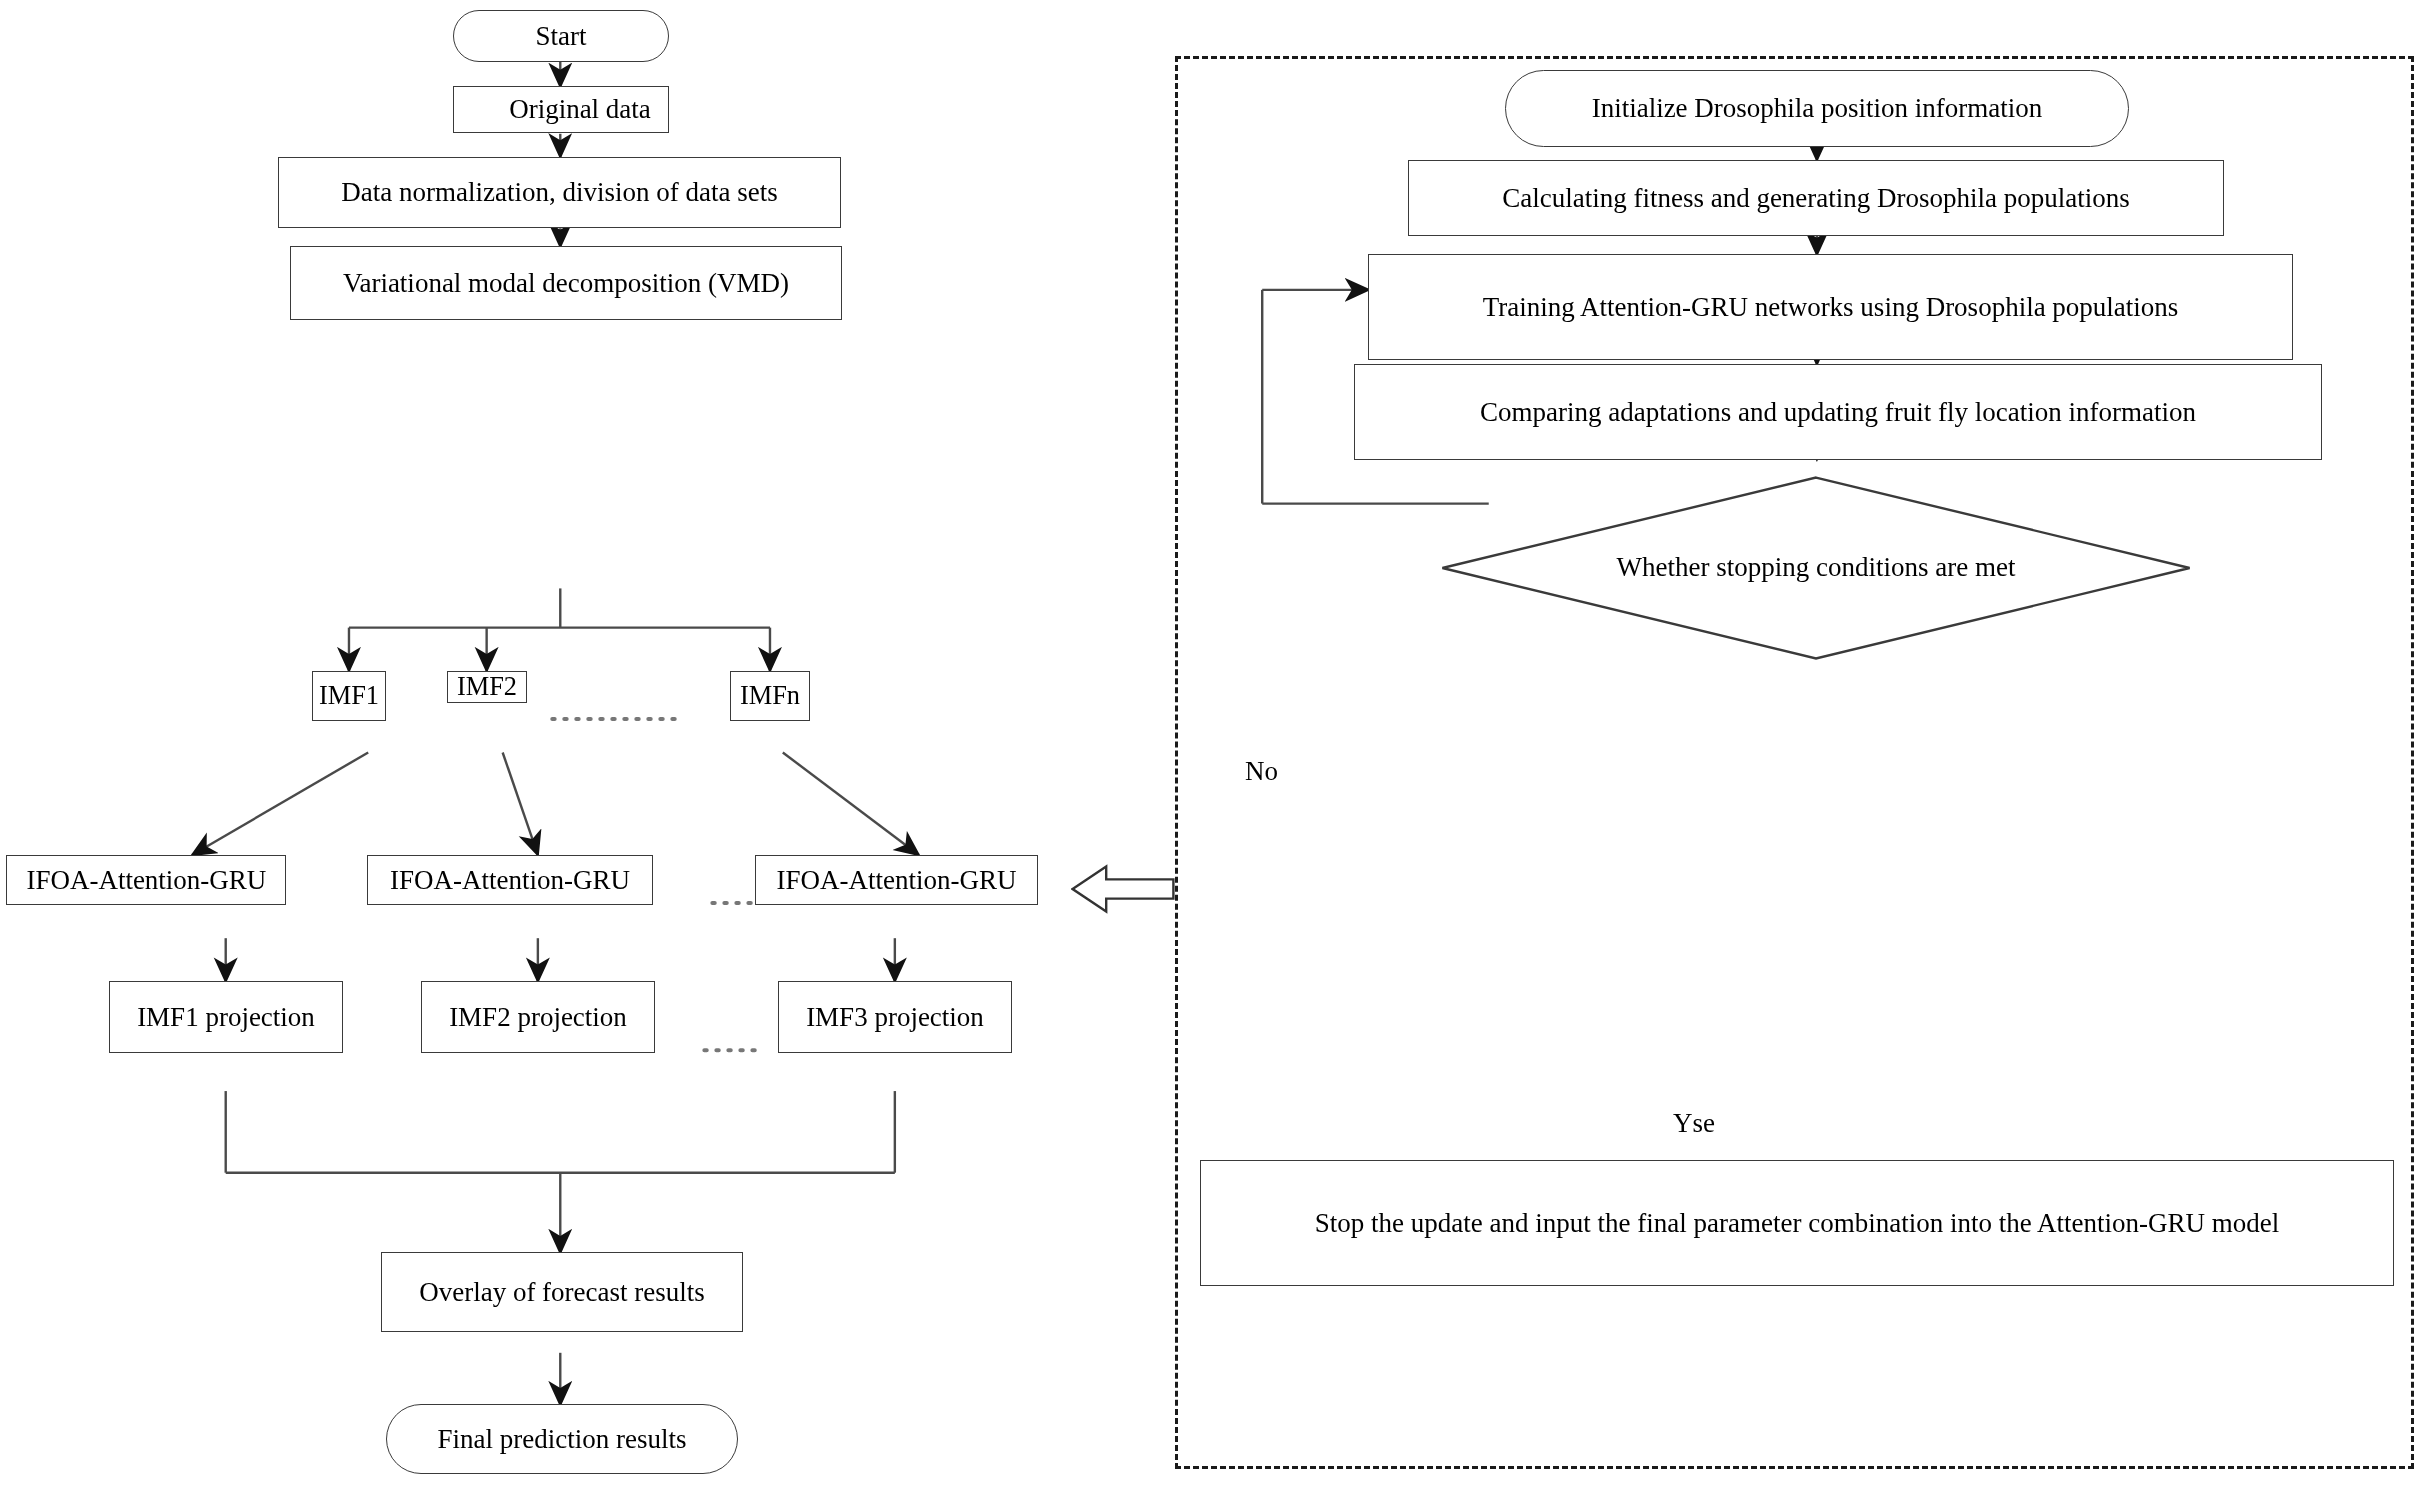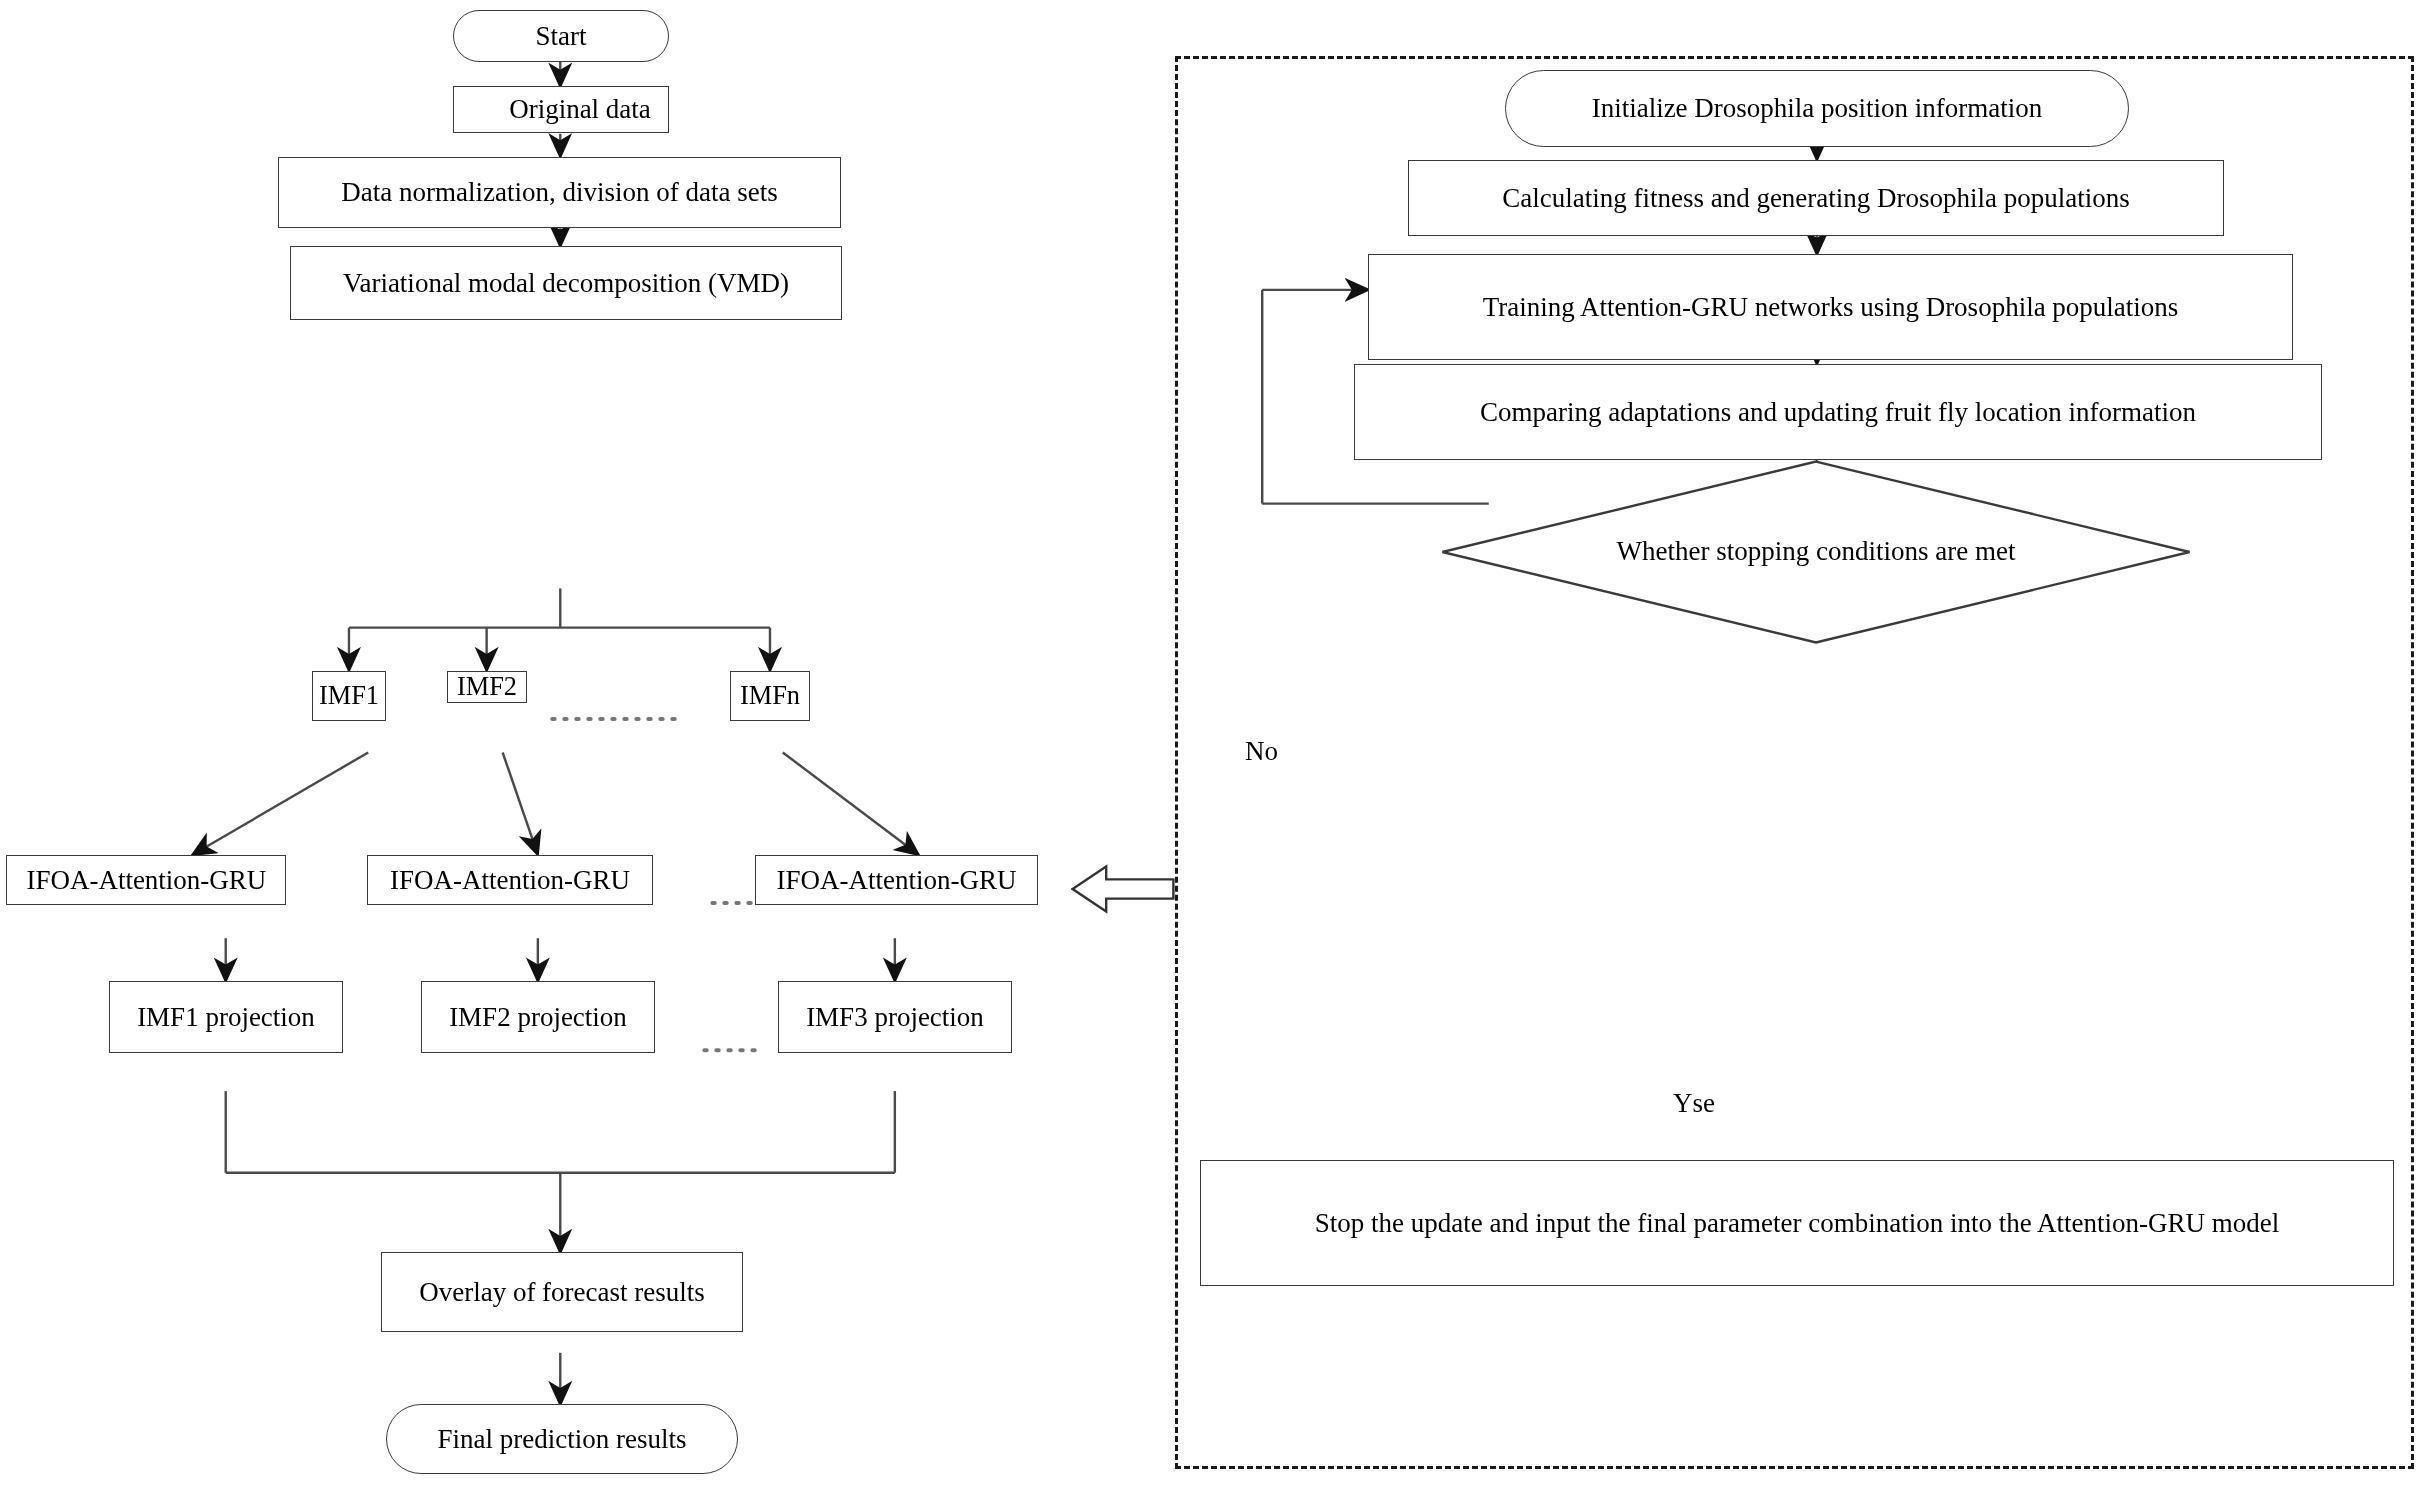--- a/index.html
+++ b/index.html
@@ -46,40 +46,42 @@
   }
   .node.small {
     font-size: 26.4px;
     padding: 1.6px 3.2px;
   }
   .diamond-wrap {
     position: absolute;
     display: flex;
     align-items: center;
     justify-content: center;
+    margin-top: 16px;
   }
   .diamond-wrap svg {
     position: absolute;
     left: 0;
     top: 0;
   }
   .diamond-label {
     position: relative;
     z-index: 2;
     font-size: 27px;
     text-align: center;
     line-height: 1.3;
     white-space: nowrap;
   }
   .edge-label {
     position: absolute;
     font-size: 27px;
     color: #000;
     background: transparent;
     white-space: nowrap;
+    margin-top: 20px;
   }
   .dashed-group {
     position: absolute;
     box-sizing: border-box;
     border: 3.2px dashed #1a1a1a;
     background: transparent;
   }
   .block-arrow {
     position: absolute;
   }

